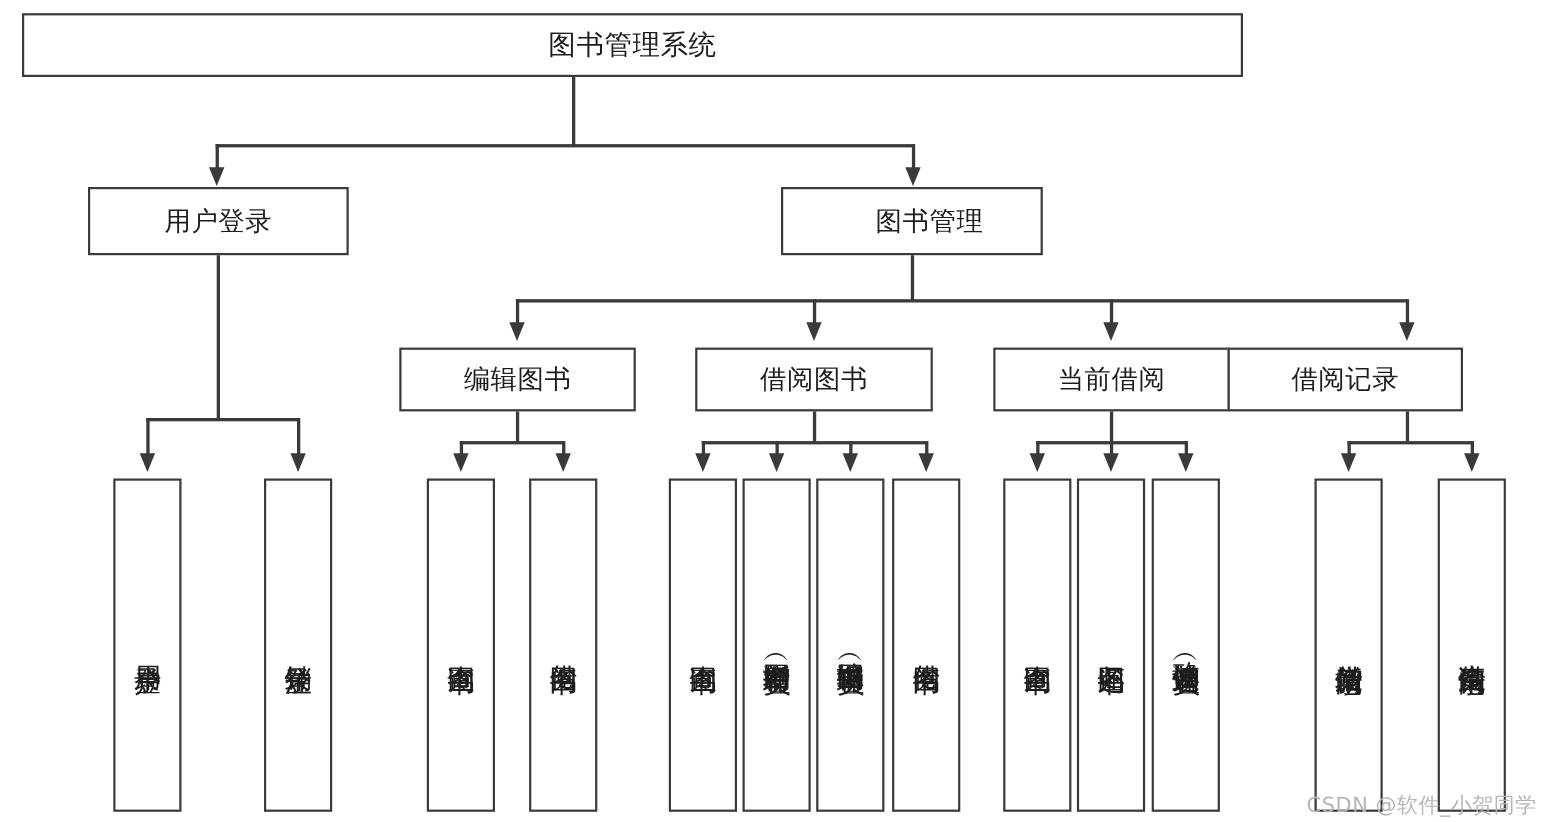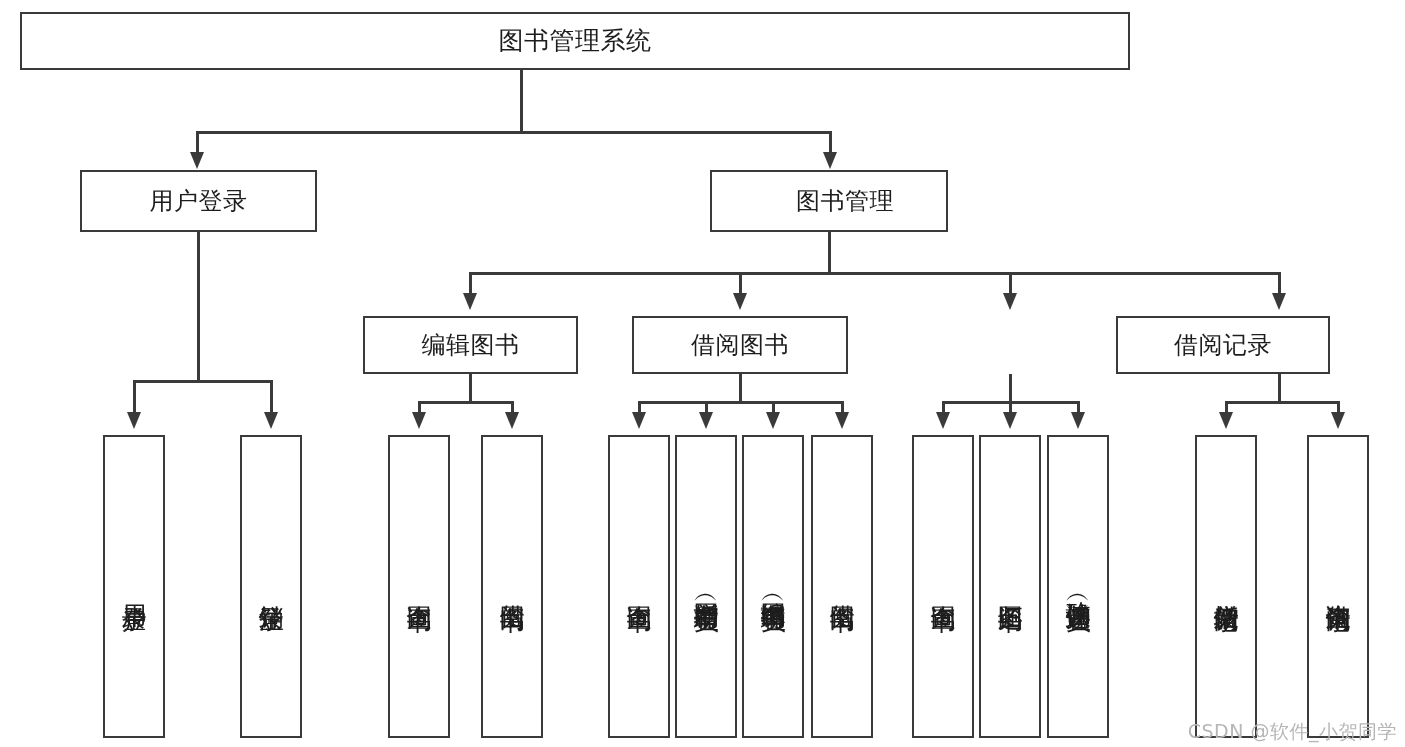--- a/index.html
+++ b/index.html
@@ -120,20 +120,23 @@
   <div class="arrow" style="left:1003px; top:293px;"></div>
   <div class="conn vline" style="left:1278px; top:272px; width:2.5px; height:22px;"></div>
   <div class="arrow" style="left:1272px; top:293px;"></div>
 
   <div class="node h" style="left:363px; top:316px; width:215px; height:58px;">
     <span>编辑图书</span>
   </div>
   <div class="node h" style="left:632px; top:316px; width:216px; height:58px;">
     <span>借阅图书</span>
   </div>
+  <div class="node h" style="left:903px; top:316px; width:215px; height:58px;">
+    <span>当前借阅</span>
+  </div>
   <div class="node h" style="left:1116px; top:316px; width:214px; height:58px;">
     <span>借阅记录</span>
   </div>
 
   <div class="conn vline" style="left:469px; top:374px; width:2.5px; height:29px;"></div>
   <div class="conn hline" style="left:418px; top:401px; width:95px; height:2.5px;"></div>
   <div class="conn vline" style="left:418px; top:401px; width:2.5px; height:12px;"></div>
   <div class="arrow" style="left:412px; top:412px;"></div>
   <div class="conn vline" style="left:511px; top:401px; width:2.5px; height:12px;"></div>
   <div class="arrow" style="left:505px; top:412px;"></div>

